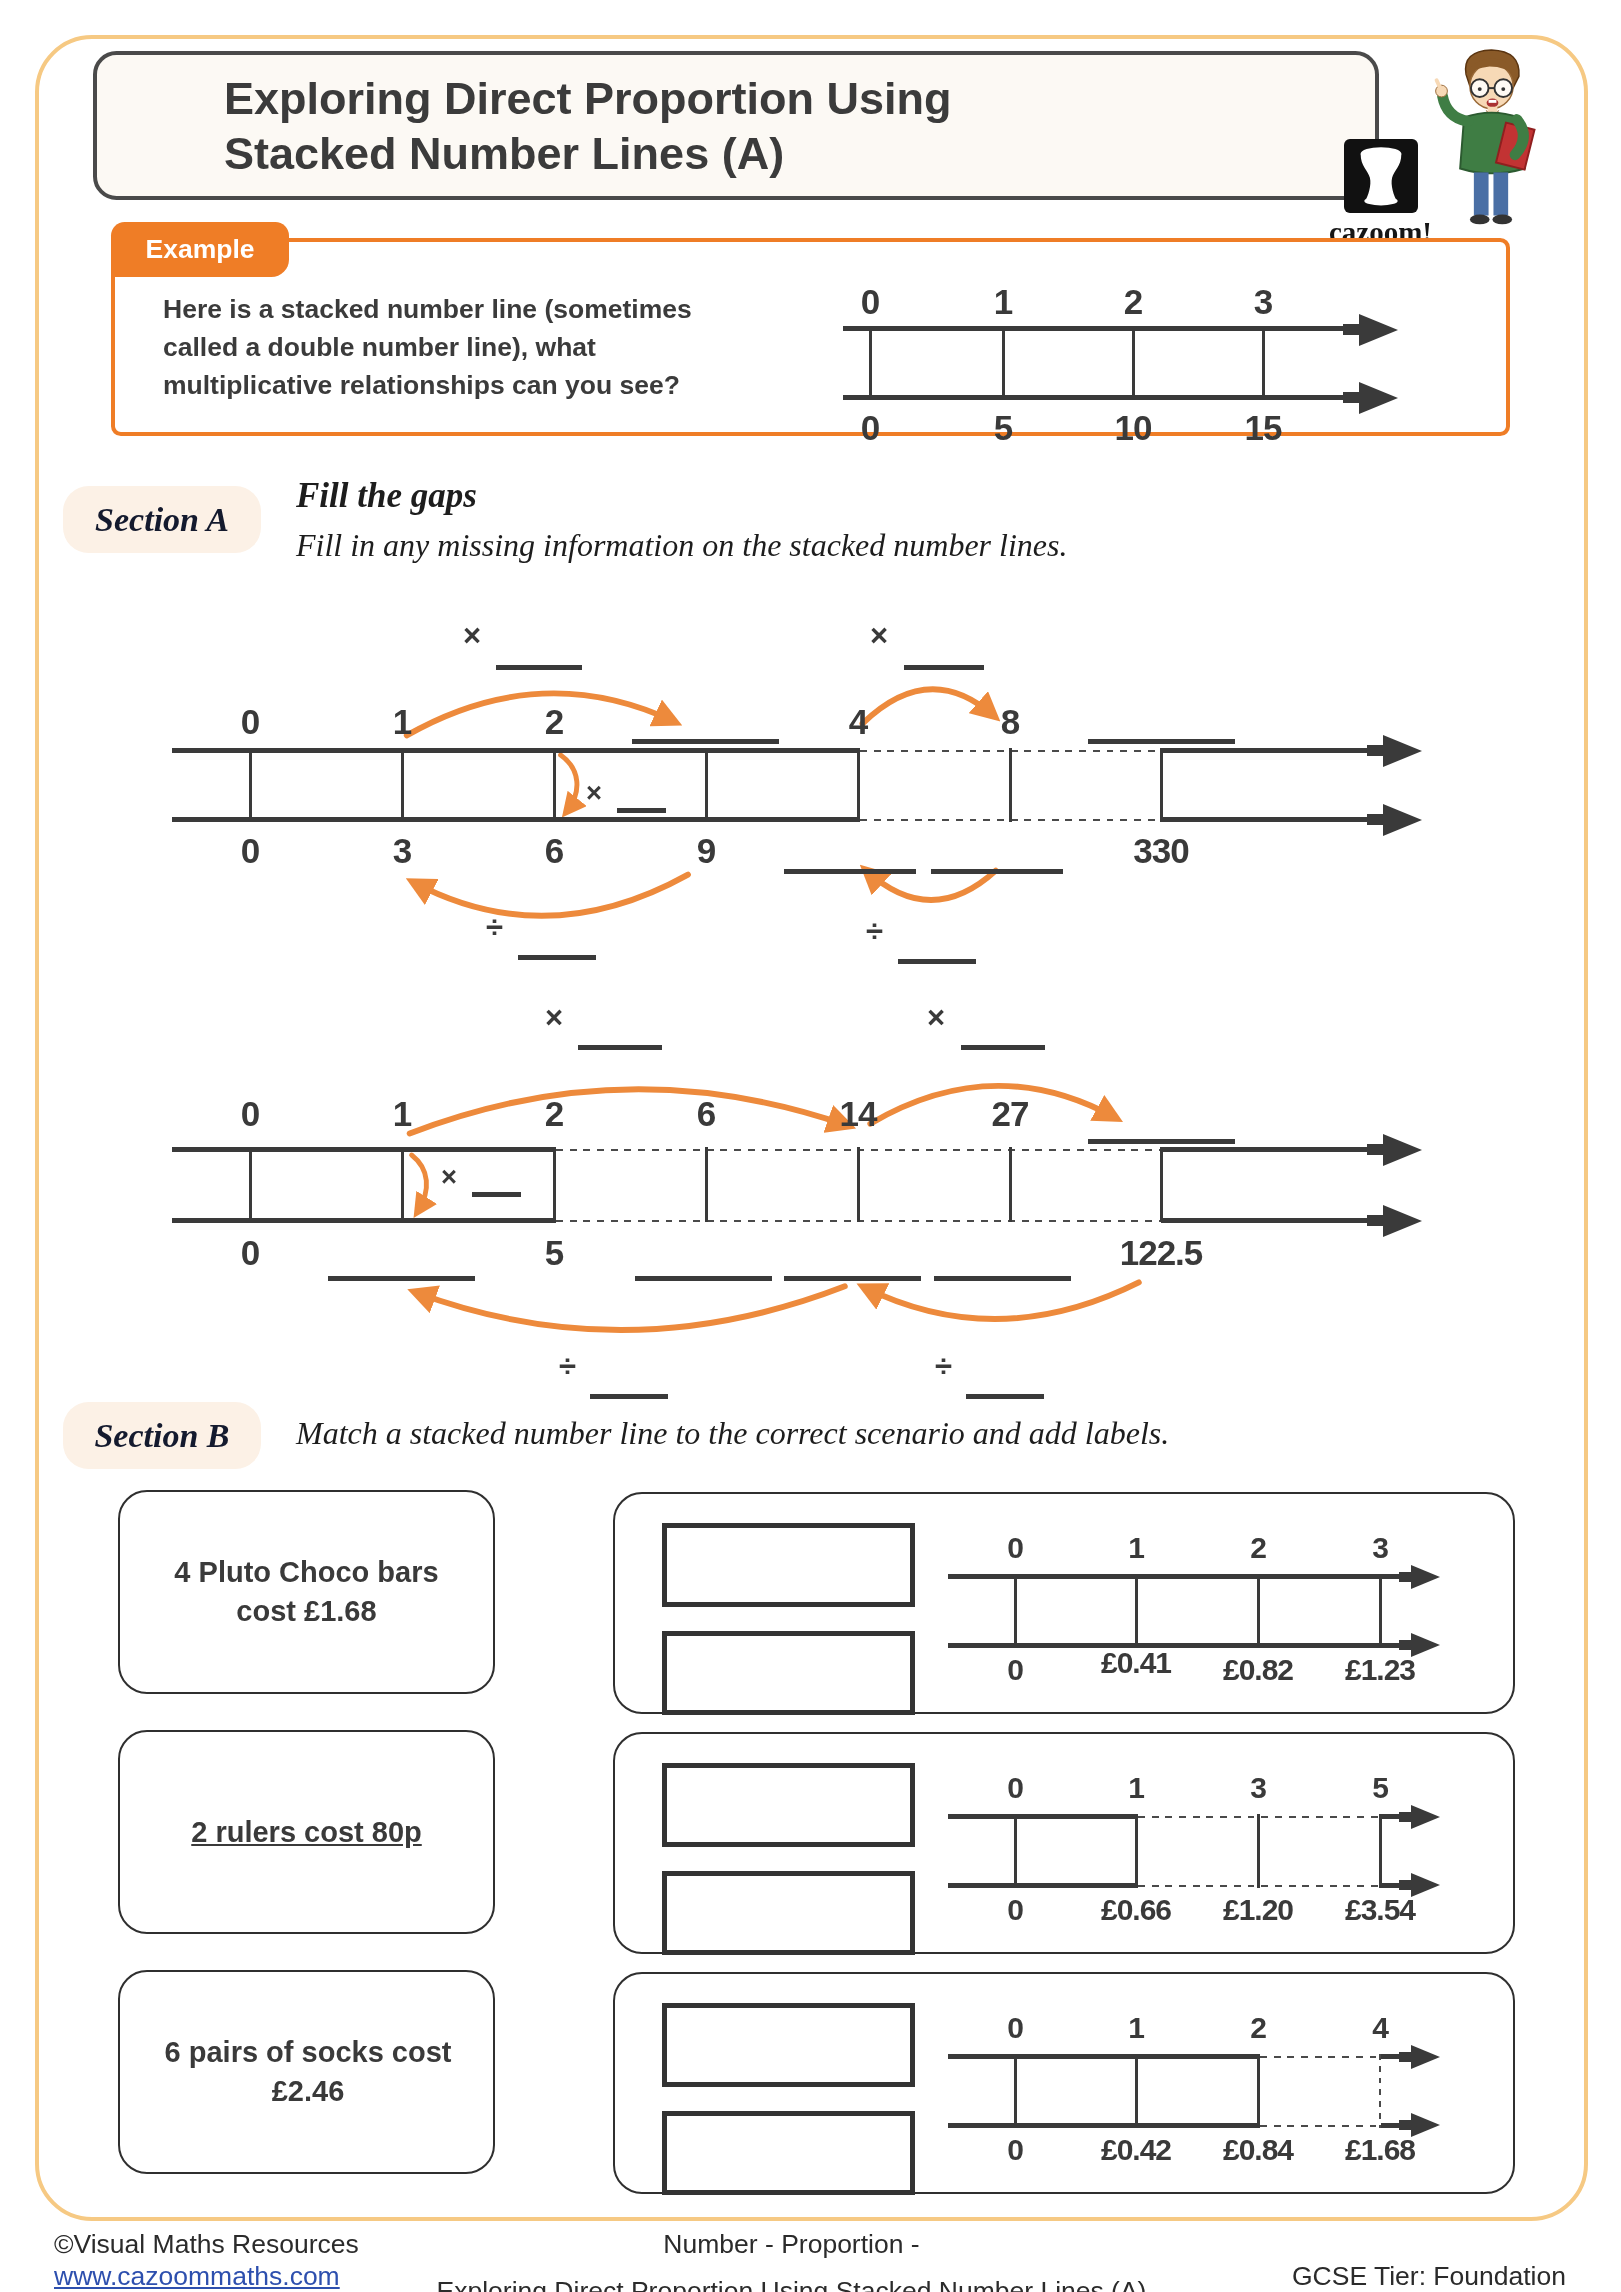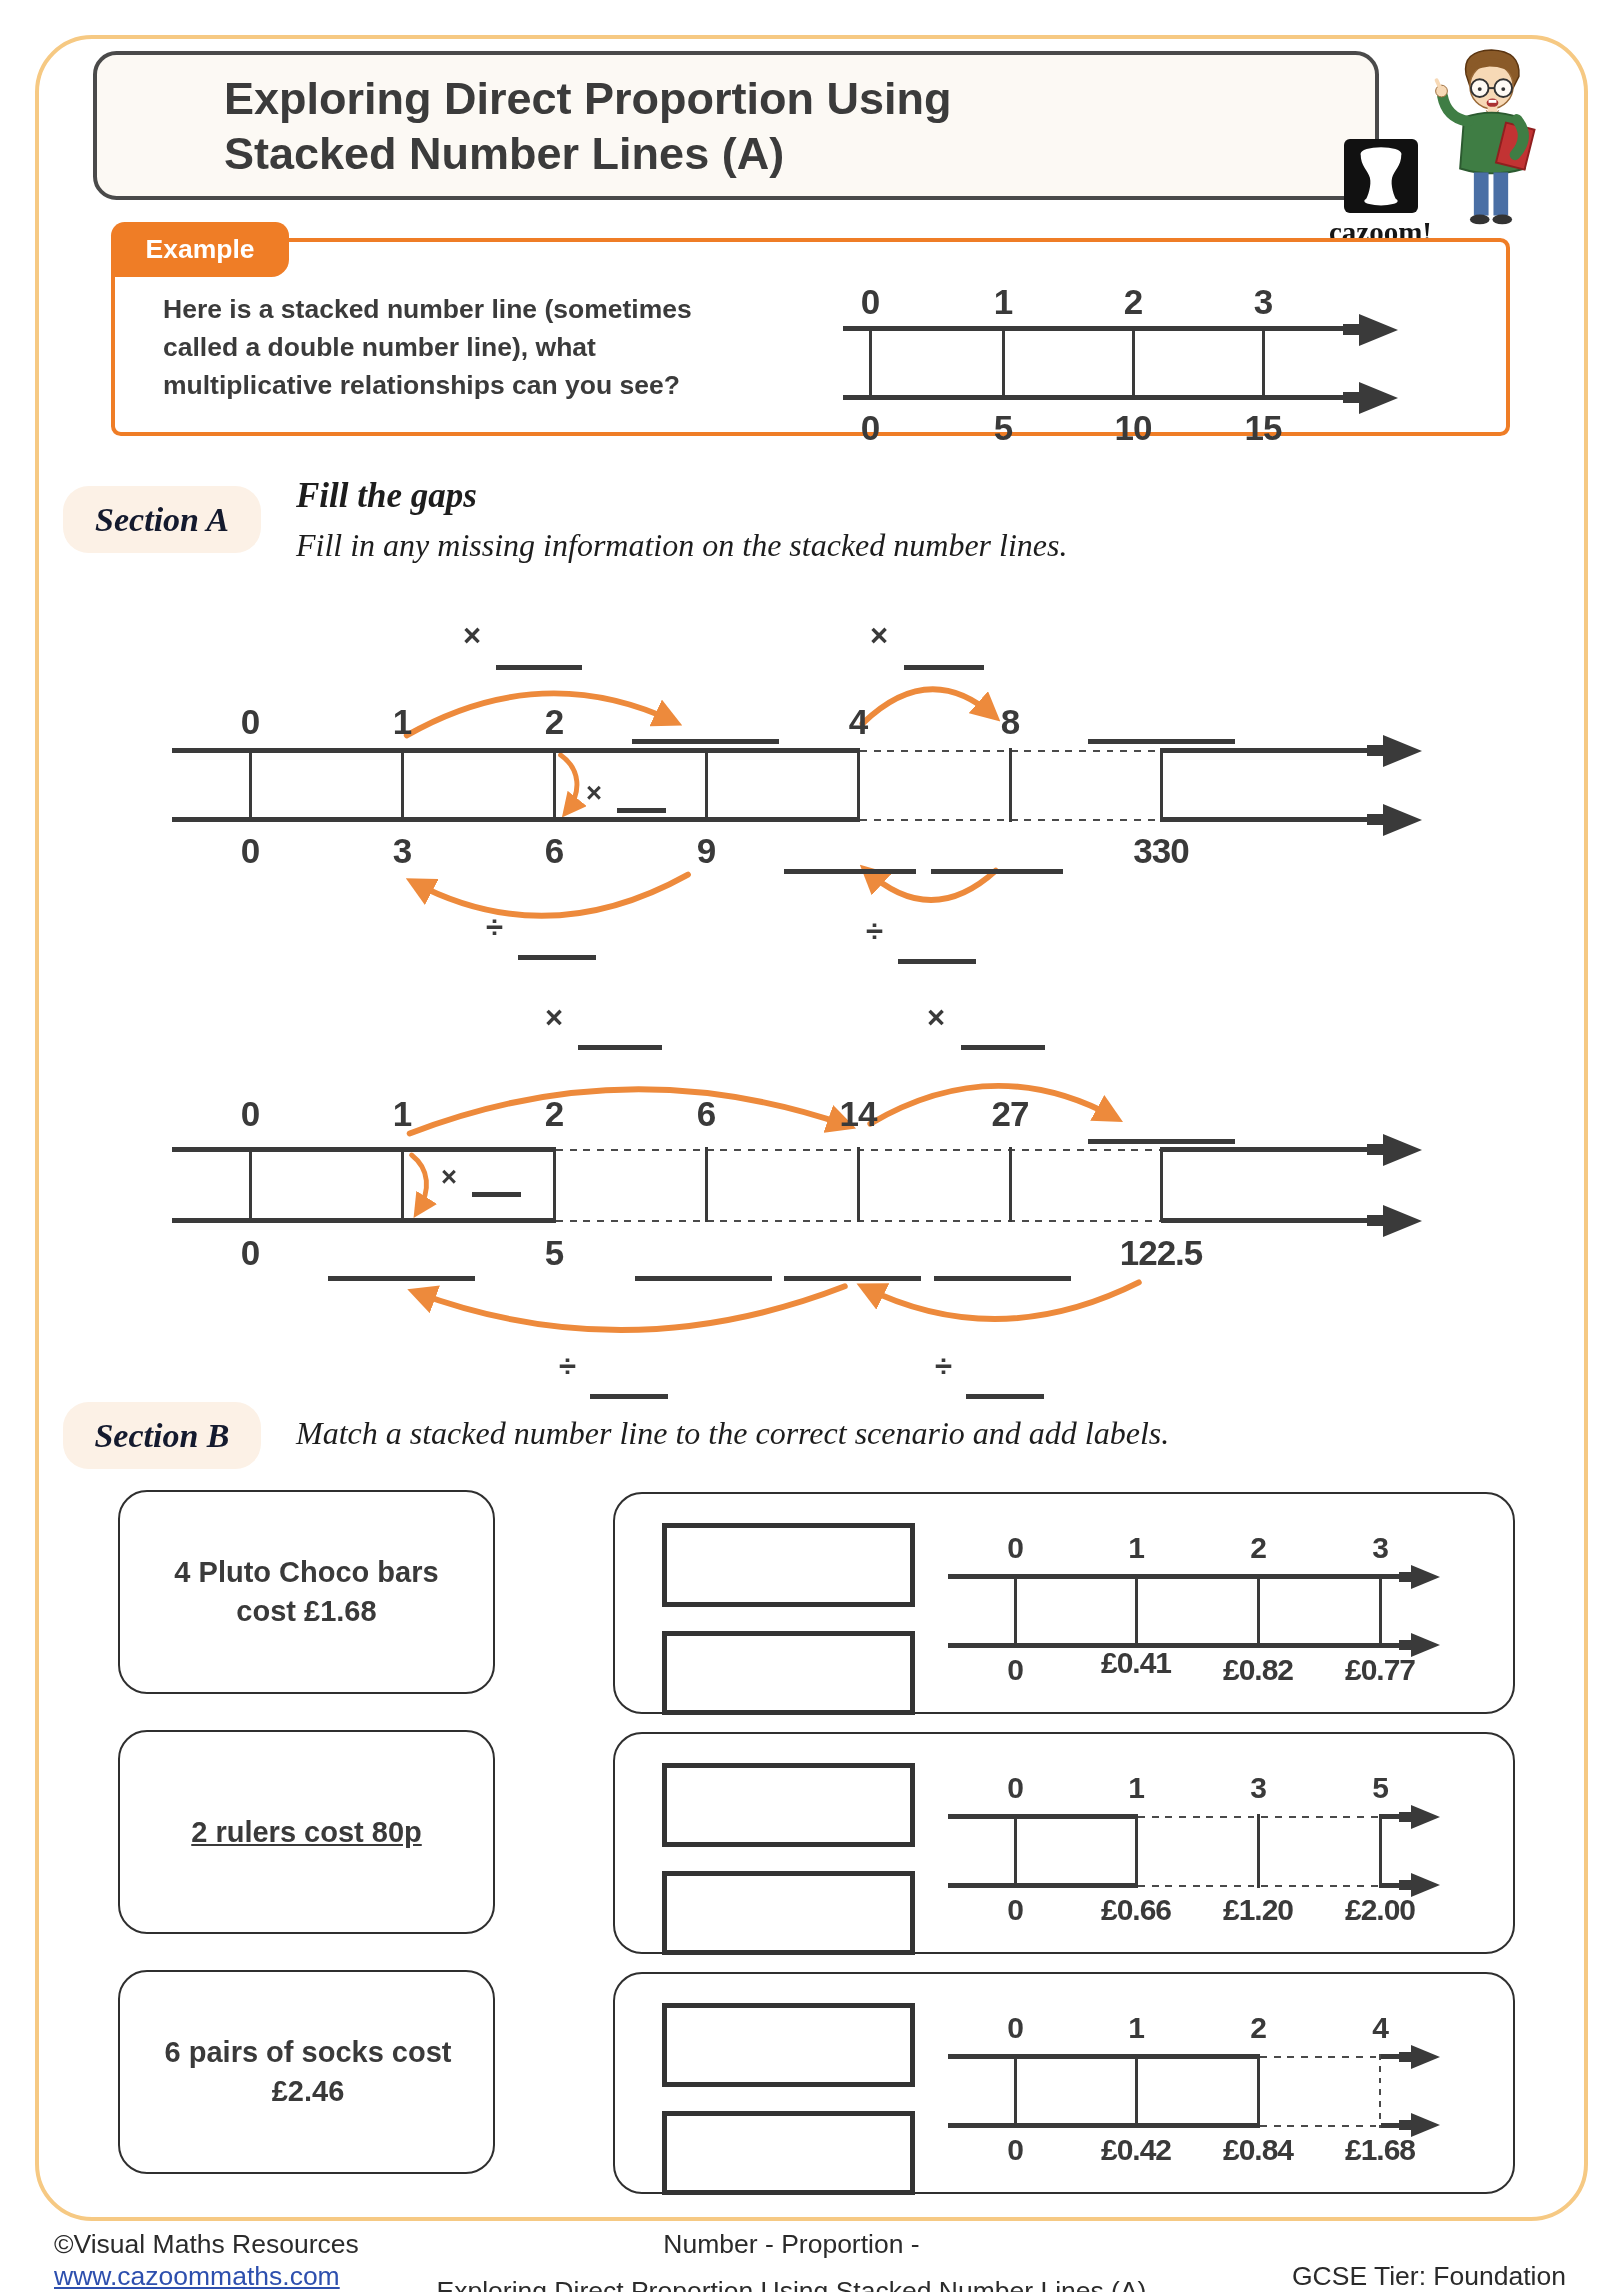--- a/index.html
+++ b/index.html
@@ -297,21 +297,21 @@
         <div class="stub"></div>
         <div class="tri"></div>
       </div>
     <div class="arrow sm" style="left:784px;top:138px;">
         <div class="stub"></div>
         <div class="tri"></div>
       </div>
     <div class="lbl sm" style="left:400px;top:159px;">0</div>
     <div class="lbl sm" style="left:521px;top:152px;">£0.41</div>
     <div class="lbl sm" style="left:643px;top:159px;">£0.82</div>
-    <div class="lbl sm" style="left:765px;top:159px;">£0.77</div>
+    <div class="lbl sm" style="left:765px;top:159px;">£1.23</div>
   </div>
 
   <div class="card" style="top:1730px;text-decoration:underline;">2 rulers cost 80p</div>
   <div class="panel" style="top:1732px;">
     <div class="slot" style="top:29px;"></div>
     <div class="slot" style="top:137px;"></div>
     <div class="lbl sm" style="left:400px;top:37px;">0</div>
     <div class="lbl sm" style="left:521px;top:37px;">1</div>
     <div class="lbl sm" style="left:643px;top:37px;">3</div>
     <div class="lbl sm" style="left:765px;top:37px;">5</div>
@@ -329,21 +329,21 @@
         <div class="stub"></div>
         <div class="tri"></div>
       </div>
     <div class="arrow sm" style="left:784px;top:138px;">
         <div class="stub"></div>
         <div class="tri"></div>
       </div>
     <div class="lbl sm" style="left:400px;top:159px;">0</div>
     <div class="lbl sm" style="left:521px;top:159px;">£0.66</div>
     <div class="lbl sm" style="left:643px;top:159px;">£1.20</div>
-    <div class="lbl sm" style="left:765px;top:159px;">£2.00</div>
+    <div class="lbl sm" style="left:765px;top:159px;">£3.54</div>
   </div>
 
   <div class="card" style="top:1970px;padding-left:36px;">6 pairs of socks cost £2.46</div>
   <div class="panel" style="top:1972px;">
     <div class="slot" style="top:29px;"></div>
     <div class="slot" style="top:137px;"></div>
     <div class="lbl sm" style="left:400px;top:37px;">0</div>
     <div class="lbl sm" style="left:521px;top:37px;">1</div>
     <div class="lbl sm" style="left:643px;top:37px;">2</div>
     <div class="lbl sm" style="left:765px;top:37px;">4</div>

